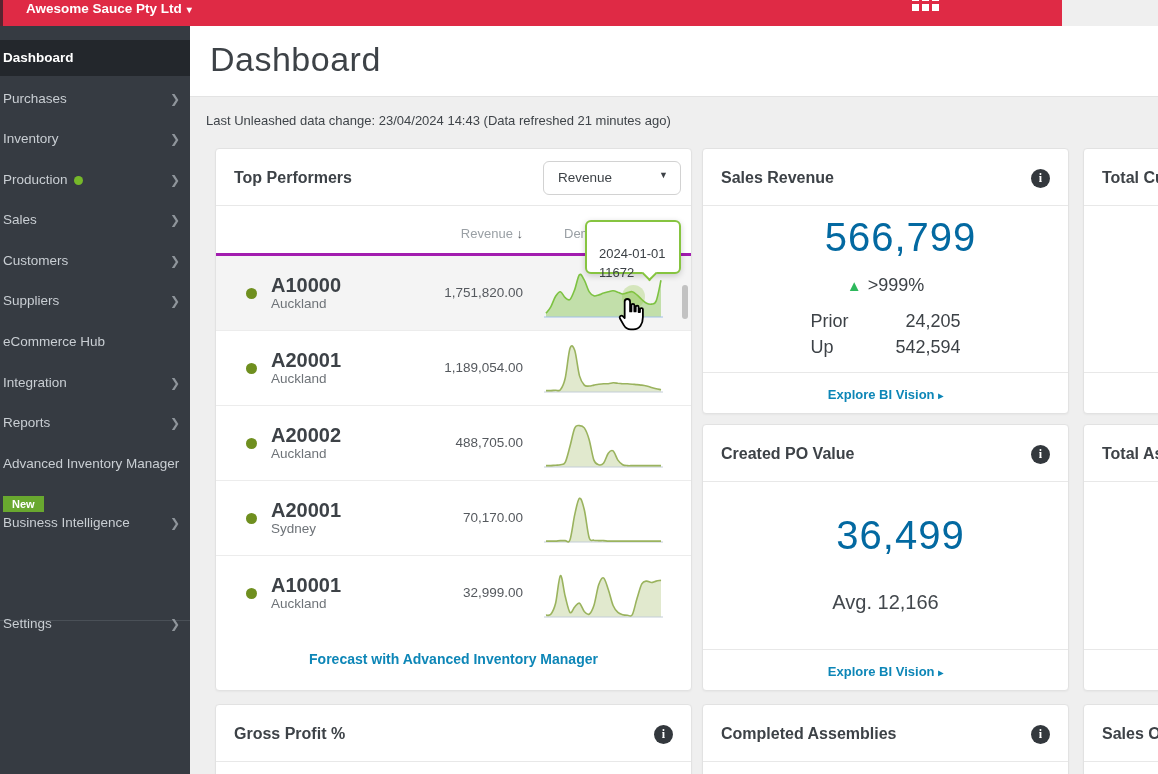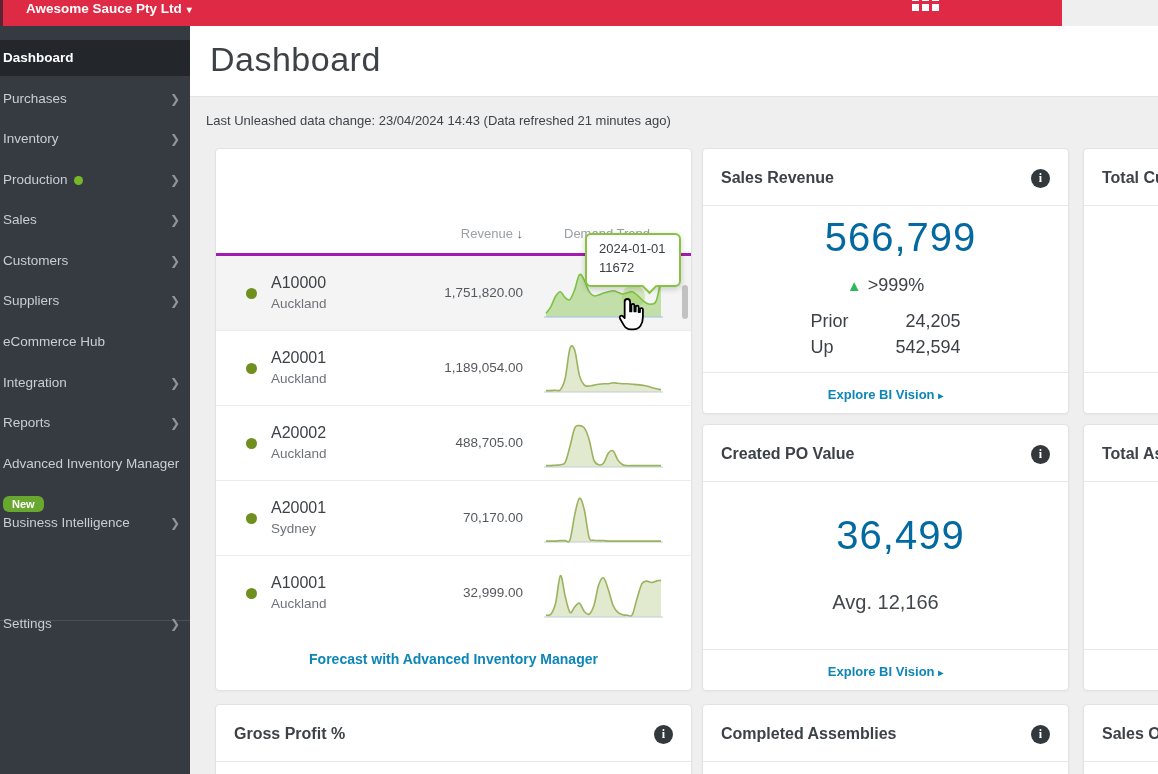--- a/index.html
+++ b/index.html
@@ -14,21 +14,21 @@
   .company .caret { font-size:10px; margin-left:5px; }
   .grid-icon { position:absolute; left:912px; top:-6px; width:27px; height:27px; cursor:pointer; }
   .grid-icon span { position:absolute; width:7px; height:7px; background:#fff; }
 
   
   .sidebar { position:absolute; left:0; top:26px; width:190px; height:748px; background:#363b42; z-index:20; }
   .nav-item { position:absolute; left:0; width:190px; height:36px; line-height:36px; color:#c9ced3; font-size:13.5px; padding-left:3px; cursor:pointer; }
   .nav-item .chev { position:absolute; right:10px; top:0; font-size:12px; color:#8f959b; }
   .nav-item.active { background:#23272c; color:#fff; font-weight:bold; }
   .dot-green { display:inline-block; width:9px; height:9px; border-radius:50%; background:#76b82a; margin-left:6px; vertical-align:middle; }
-  .badge-new { position:absolute; left:3px; top:470px; background:#69a82f; color:#fff; font-size:11px; font-weight:bold; padding:2px 9px; border-radius:6px;text-align:center; }
+  .badge-new { position:absolute; left:3px; top:470px; background:#69a82f; color:#fff; font-size:11px; font-weight:bold; padding:2px 9px; border-radius:0;text-align:center; }
   .nav-divider { position:absolute; left:0; top:594px; width:190px; height:1px; background:#4a5057; }
 
   
   .page-head { position:absolute; left:190px; top:26px; width:968px; height:71px; background:#fff; border-bottom:1px solid #e3e3e3; z-index:5; }
   .page-title { position:absolute; left:210px; top:40px; font-size:34px; font-weight:300; color:#3d4247; letter-spacing:0.5px; z-index:6; }
   .refresh-note { position:absolute; left:206px; top:113px; font-size:13px; color:#3f4449; z-index:6;text-align:center; }
 
   
   .card { position:absolute; background:#fff; border:1px solid #e2e2e2; border-radius:4px; box-shadow:0 1px 2px rgba(0,0,0,0.04); }
   .card-head { position:relative; height:57px; border-bottom:1px solid #e8e8e8; }
@@ -42,39 +42,39 @@
   #tp-dropdown { position:absolute; right:10px; top:12px; width:138px; height:34px; border:1px solid #d2d2d2; border-radius:6px; background:#fff; cursor:pointer; }
   #tp-dropdown .dd-label { position:absolute; left:14px; top:8px; font-size:13.5px; color:#3d4247; }
   #tp-dropdown .dd-caret { position:absolute; right:12px; top:8px; font-size:9px; color:#3d4247; }
   .tp-colhead { position:absolute; top:20px; font-size:13px; color:#9aa0a5; }
   .tp-colhead b { color:#55595e; font-weight:normal; }
   .tp-table { position:absolute; left:0; top:57px; width:100%; }
   .tp-headrow { position:relative; height:50px; border-bottom:3px solid #a21caf; }
   .tp-row { position:relative; height:75px; border-bottom:1px solid #ececec; }
   .tp-row.hovered { background:#f4f4f4; }
   .tp-dot { position:absolute; left:30px; top:32px; width:11px; height:11px; border-radius:50%; background:#6f8f1f; }
-  .tp-code { position:absolute; left:55px; top:18px; font-size:16px; font-weight:normal; color:#3d4247; }
+  .tp-code { position:absolute; left:55px; top:18px; font-size:20px; font-weight:bold; color:#3d4247; }
   .tp-loc  { position:absolute; left:55px; top:40px; font-size:13.5px; color:#6e7378; }
   .tp-rev  { position:absolute; right:168px; top:29px; font-size:13.5px; color:#55595e; }
   .tp-spark { position:absolute; right:28px; top:11px; width:119px; height:54px; }
   .tp-footer { position:absolute; left:0; bottom:0; width:100%; height:62px; text-align:center; }
   .tp-footer .link { font-size:14px; line-height:62px; }
   .scroll-thumb { position:absolute; right:3px; top:136px; width:6px; height:34px; background:#c2c2c2; border-radius:3px; cursor:pointer; }
 
   
   .kpi-big { position:absolute; left:15px; width:100%; text-align:center; font-size:40px; font-weight:300; color:#0369a1; letter-spacing:1px; }
   .kpi-delta { position:absolute; left:0; width:100%; text-align:center; font-size:18px; color:#3d4247; }
   .kpi-delta .tri { color:#2eb85c; font-size:15px; margin-right:6px; }
   .kpi-pair { position:absolute; left:50%; transform:translateX(-50%); width:150px; font-size:18px; color:#3d4247; }
   .kpi-pair .lbl { float:left; }
   .kpi-pair .val { float:right; }
   .kpi-avg { position:absolute; left:0; width:100%; text-align:center; font-size:20px; color:#43484d; }
 
   
-  .spark-tooltip { position:absolute; left:585px; top:233px; width:96px; height:54px; background:#fff; border:2px solid #86c440; border-radius:6px; box-shadow:0 2px 6px rgba(0,0,0,0.18); z-index:15; padding:4px 0 0 12px; }
+  .spark-tooltip { position:absolute; left:585px; top:220px; width:96px; height:54px; background:#fff; border:2px solid #86c440; border-radius:6px; box-shadow:0 2px 6px rgba(0,0,0,0.18); z-index:15; padding:22px 0 0 12px; }
   .spark-tooltip .tt-line { font-size:13px; color:#3b4045; line-height:19px; }
   .spark-tooltip .tt-point { position:absolute; left:57px; bottom:-7px; width:11px; height:11px; background:#fff; border-right:2px solid #86c440; border-bottom:2px solid #86c440; transform:rotate(45deg); }
   .hover-marker { position:absolute; left:622px; top:285px; width:23px; height:23px; border-radius:50%; background:rgba(141,198,63,0.30); z-index:12; }
   .hand-cursor { position:absolute; left:615px; top:296px; width:36px; height:42px; z-index:16; }
 </style>
 </head>
 <body>
 
 <div id="app">
 
@@ -109,20 +109,27 @@
     <div class="nav-item" style="top:479px"><span>Business Intelligence</span><span class="chev">❯</span></div>
     <div class="nav-divider"></div>
     <div class="nav-item" style="top:580px"><span>Settings</span><span class="chev">❯</span></div>
   </div>
 
   <div class="page-head"></div>
   <div class="page-title">Dashboard</div>
   <div class="refresh-note">Last Unleashed data change: 23/04/2024 14:43 (Data refreshed 21 minutes ago)</div>
 
   <div class="card" style="left:215px; top:148px; width:477px; height:543px;">
+    <div class="card-head">
+      <div class="card-title">Top Performers</div>
+      <div id="tp-dropdown">
+        <span class="dd-label">Revenue</span>
+        <span class="dd-caret">▼</span>
+      </div>
+    </div>
     <div class="tp-table">
       <div class="tp-headrow">
         <span class="tp-colhead" style="right:168px;"><span>Revenue</span> <b>↓</b></span>
         <span class="tp-colhead" style="left:348px;"><span>Demand Trend</span></span>
       </div>
       <div class="tp-row hovered">
         <span class="tp-dot"></span>
         <span class="tp-code">A10000</span>
         <span class="tp-loc">Auckland</span>
         <span class="tp-rev">1,751,820.00</span>

